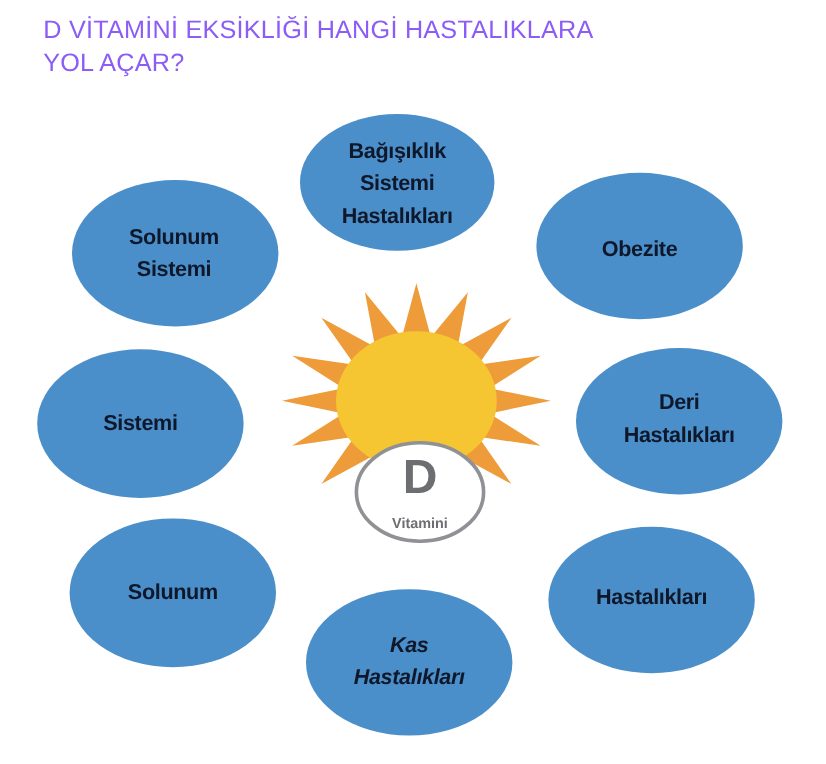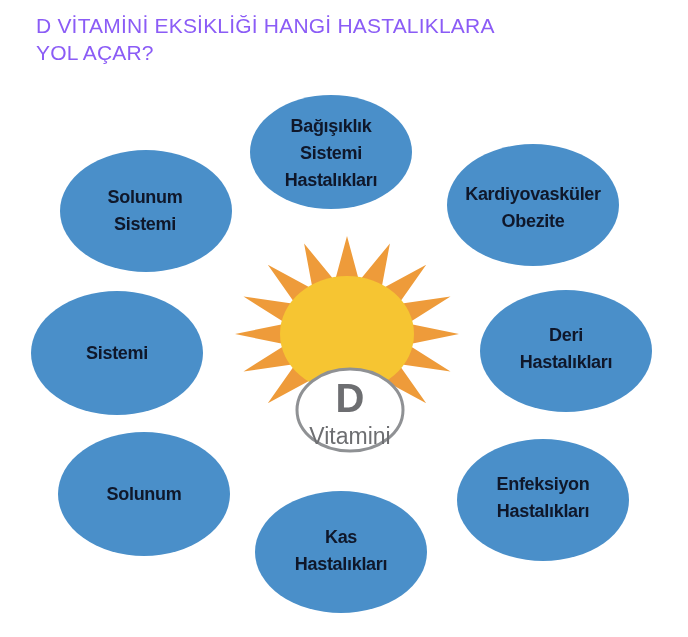--- a/index.html
+++ b/index.html
@@ -11,21 +11,21 @@
   .title div { white-space: nowrap; }
   svg.diagram { position: absolute; left: 0; top: 0; }
   .node-label { position: absolute; display: flex; flex-direction: column;
                 align-items: center; justify-content: center; text-align: center;
                 color: #0f172a; font-weight: bold; font-size: 18px; line-height: 27px;
                 transform: translate(-50%, -50%); white-space: nowrap;
                 letter-spacing: -0.3px; pointer-events: none; }
   .badge-letter { position: absolute; left: 350px; top: 398px; transform: translate(-50%, -50%);
                   color: #6d6e71; font-weight: bold; font-size: 40px; line-height: 40px; }
   .badge-word { position: absolute; left: 350px; top: 436px; transform: translate(-50%, -50%);
-                color: #6d6e71; font-weight: normal; font-size: 23px; line-height: 20px; }
+                color: #6d6e71; font-weight: bold; font-size: 12px; line-height: 20px; }
 </style>
 </head>
 <body>
 
 <div class="title">
   <div>D VİTAMİNİ EKSİKLİĞİ HANGİ HASTALIKLARA</div>
   <div>YOL AÇAR?</div>
 </div>
 
 <svg class="diagram" width="688" height="637" viewBox="0 0 688 637">
@@ -53,33 +53,31 @@
 <div class="node-label" style="left:331px; top:153px;">
   <span>Bağışıklık</span>
   <span>Sistemi</span>
   <span>Hastalıkları</span>
 </div>
 <div class="node-label" style="left:145px; top:211px;">
   <span>Solunum</span>
   <span>Sistemi</span>
 </div>
 <div class="node-label" style="left:533px; top:208px;">
-  <span>Kardiyovasküler</span>
   <span>Obezite</span>
 </div>
 <div class="node-label" style="left:117px; top:353px;">
   <span>Sistemi</span>
 </div>
 <div class="node-label" style="left:566px; top:349px;justify-content:space-between;">
   <span>Deri</span>
   <span>Hastalıkları</span>
 </div>
 <div class="node-label" style="left:144px; top:494px;">
   <span>Solunum</span>
 </div>
 <div class="node-label" style="left:543px; top:498px;">
-  <span>Enfeksiyon</span>
   <span>Hastalıkları</span>
 </div>
-<div class="node-label" style="left:341px; top:551px;">
+<div class="node-label" style="left:341px; top:551px;font-style:italic;">
   <span>Kas</span>
   <span>Hastalıkları</span>
 </div>
 
 </body></html>

